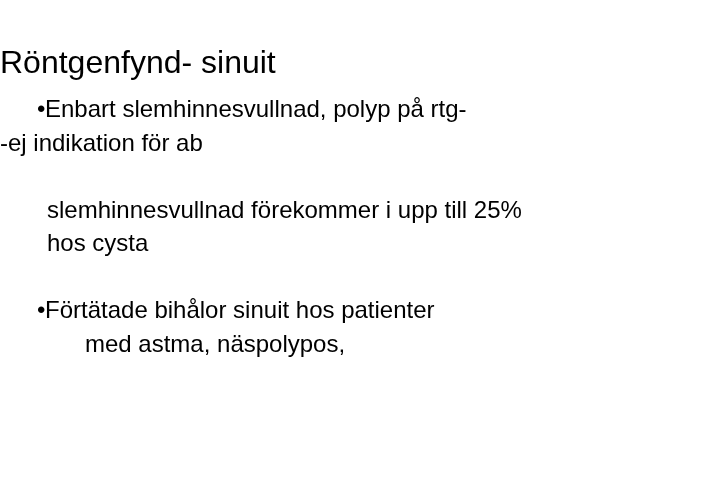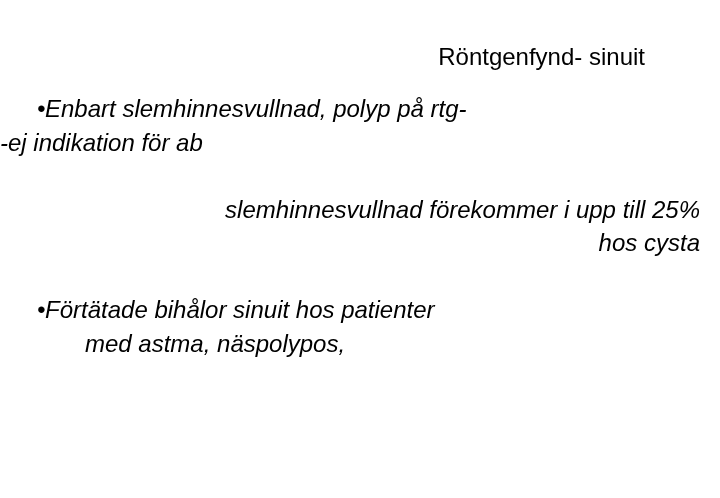--- a/index.html
+++ b/index.html
@@ -13,50 +13,49 @@
     background: #ffffff;
     color: #000000;
     font-family: "Liberation Sans", sans-serif;
     overflow: hidden;
   }
   .title {
     position: absolute;
     top: 22px;
     left: 0;
     width: 645px;
-    text-align: right;
-    font-size: 24px;
+    text-align: left;
+    font-size: 32px;
     font-weight: 400;
     line-height: 38px;
     white-space: nowrap;
   }
   .body-text {
     position: absolute;
     top: 92px;
     left: 0;
     width: 700px;
     font-size: 24px;
     line-height: 33.5px;
-    font-style: italic;
   }
   .block {
     margin-bottom: 33.5px; 
   }
   .line {
     white-space: nowrap;
   }
   .lead {
     padding-left: 37px;
   }
   .bullet {
     display: inline-block;
     width: 8px;
   }
   .block-1 .sub { }
-  .block-2 .sub { padding-left: 74px; text-align: right; }
+  .block-2 .sub { padding-left: 47px; }
   .block-3 .sub { padding-left: 85px; }
 </style>
 </head>
 <body>
 
 <div class="slide">
 
   <h1 class="title">Röntgenfynd- sinuit</h1>
 
   <div class="body-text">

